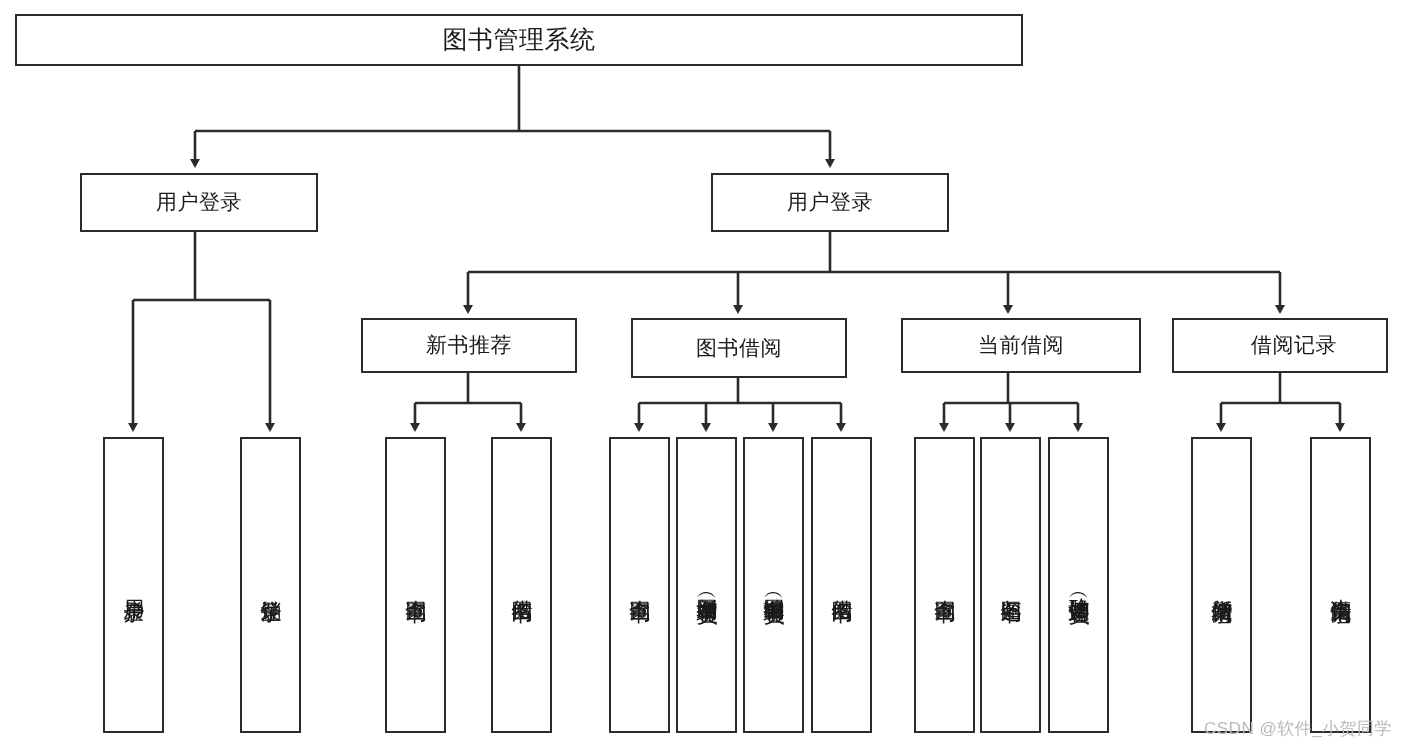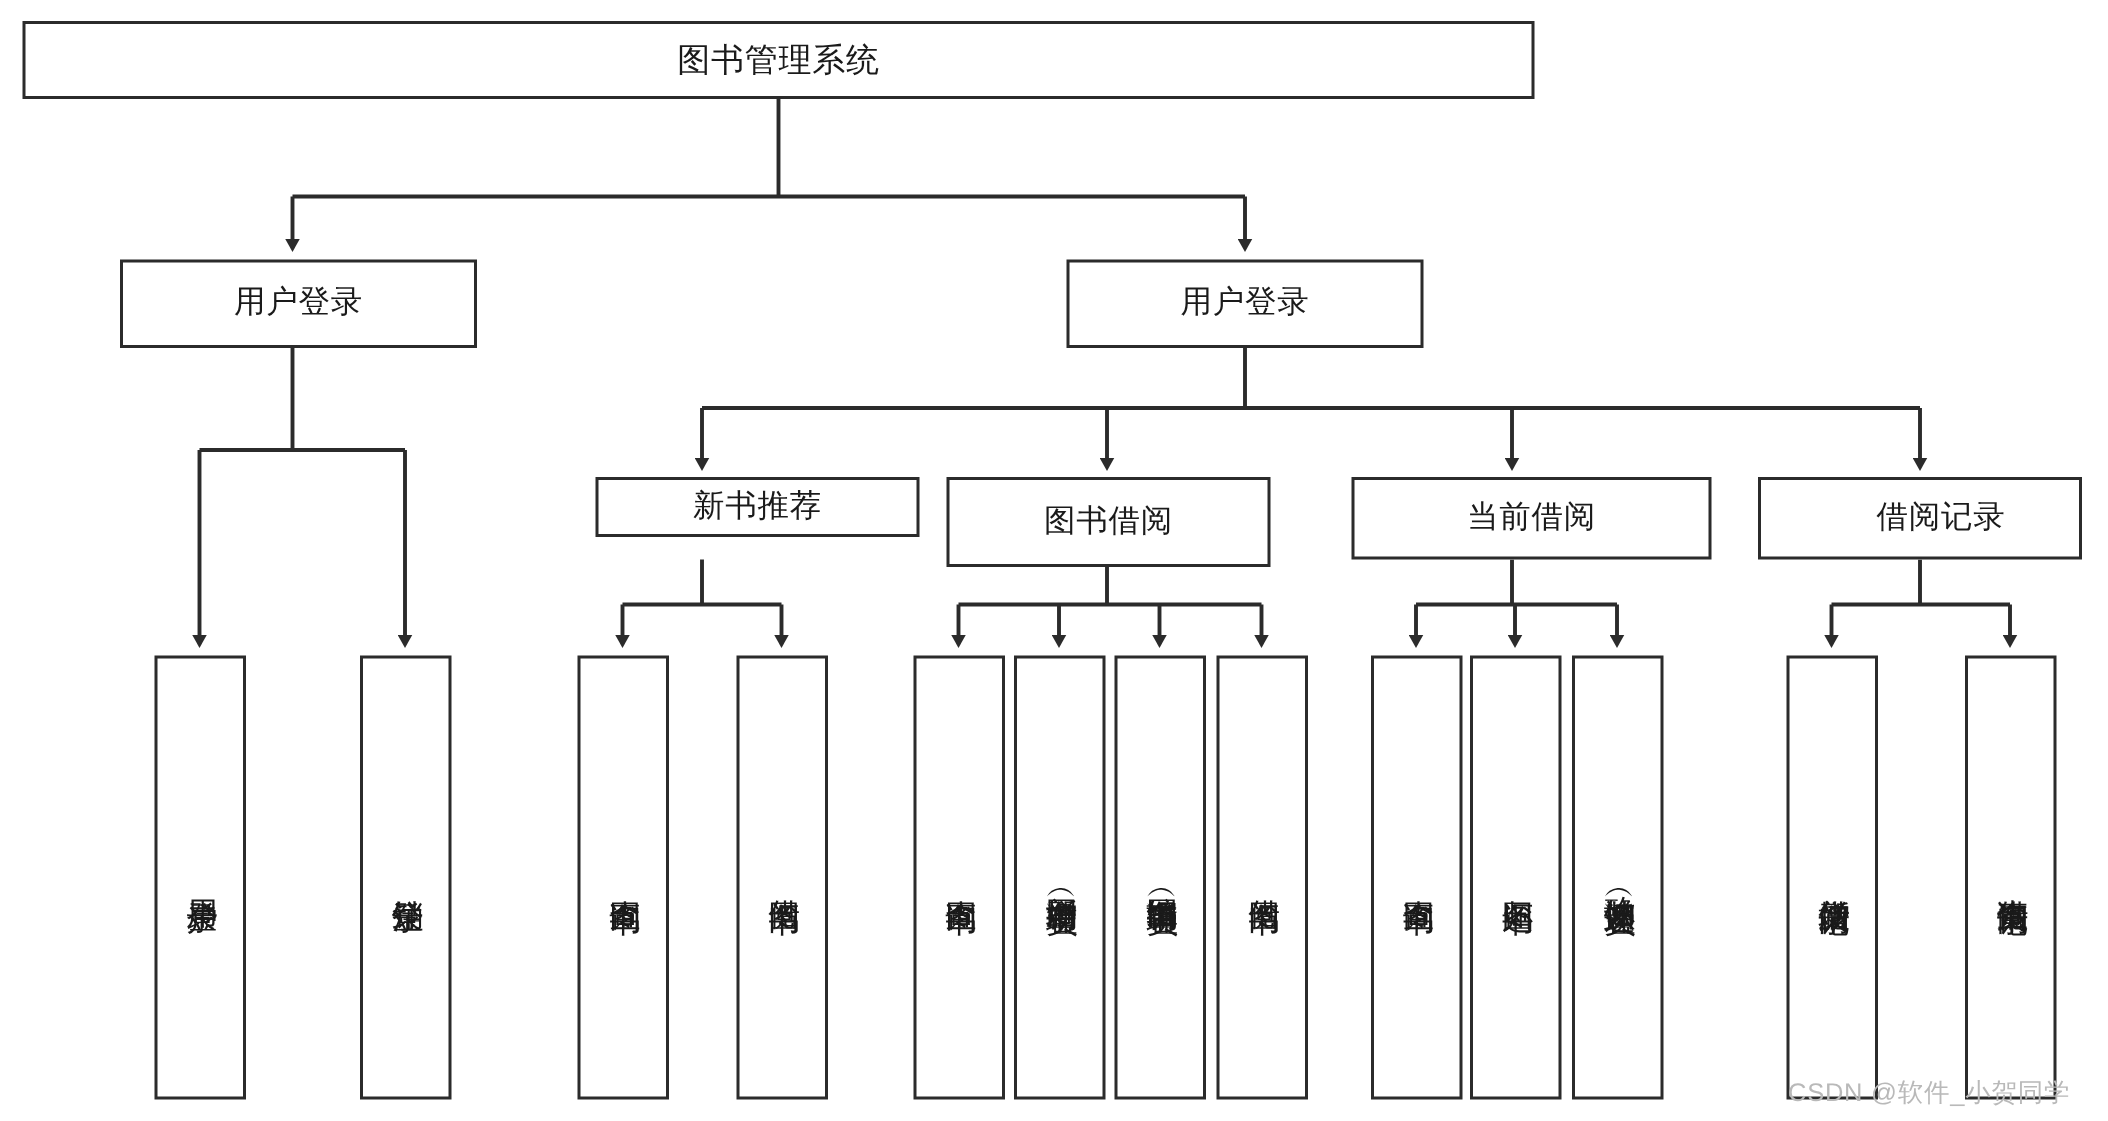--- a/index.html
+++ b/index.html
@@ -44,21 +44,21 @@
   .node.vert {
     writing-mode: vertical-rl;
     text-orientation: upright;
     font-size: 21px;
     letter-spacing: 1px;
     padding: 6px 0;
     align-items: center;
     justify-content: center;
   }
   .node.root {
-    font-size: 22px;
+    font-size: 25px;
   }
   .watermark {
     position: absolute;
     color: #b9b9b9;
     font-size: 17px;
     letter-spacing: 0.5px;
     white-space: nowrap;
     user-select: none;
   }
 </style>
@@ -115,21 +115,21 @@
       <path d="M1221,403 L1221,424" marker-end="url(#arrow)"></path>
       <path d="M1340,403 L1340,424" marker-end="url(#arrow)"></path>
     </g>
   </svg>
 
   <div class="node horiz root" style="left:15px; top:14px; width:1008px; height:52px;">图书管理系统</div>
 
   <div class="node horiz" style="left:80px; top:173px; width:238px; height:59px;">用户登录</div>
   <div class="node horiz" style="left:711px; top:173px; width:238px; height:59px;">用户登录</div>
 
-  <div class="node horiz" style="left:361px; top:318px; width:216px; height:40px;margin-left:36px;">新书推荐</div>
+  <div class="node horiz" style="left:361px; top:318px; width:216px; height:55px;">新书推荐</div>
   <div class="node horiz" style="left:631px; top:318px; width:216px; height:60px;">图书借阅</div>
   <div class="node horiz" style="left:901px; top:318px; width:240px; height:55px;">当前借阅</div>
   <div class="node horiz" style="left:1172px; top:318px; width:216px; height:55px;padding-left:28px;">借阅记录</div>
 
   <div class="node vert" style="left:103px; top:437px; width:61px; height:296px;">用户登录</div>
   <div class="node vert" style="left:240px; top:437px; width:61px; height:296px;">注销登录</div>
 
   <div class="node vert" style="left:385px; top:437px; width:61px; height:296px;">查询图书</div>
   <div class="node vert" style="left:491px; top:437px; width:61px; height:296px;">借阅图书</div>
 
@@ -138,15 +138,15 @@
   <div class="node vert" style="left:743px; top:437px; width:61px; height:296px;">编辑图书（管理员）</div>
   <div class="node vert" style="left:811px; top:437px; width:61px; height:296px;">借阅图书</div>
 
   <div class="node vert" style="left:914px; top:437px; width:61px; height:296px;">查询图书</div>
   <div class="node vert" style="left:980px; top:437px; width:61px; height:296px;">归还图书</div>
   <div class="node vert" style="left:1048px; top:437px; width:61px; height:296px;">确认归还（管理员）</div>
 
   <div class="node vert" style="left:1191px; top:437px; width:61px; height:296px;">新增借阅记录</div>
   <div class="node vert" style="left:1310px; top:437px; width:61px; height:296px;">查询借阅记录</div>
 
-  <div class="watermark" style="left:1192px; top:717px;">CSDN @软件_小贺同学</div>
+  <div class="watermark" style="left:1192px; top:717px;padding-left:12px;">CSDN @软件_小贺同学</div>
 
 </div>
 
 </body></html>

